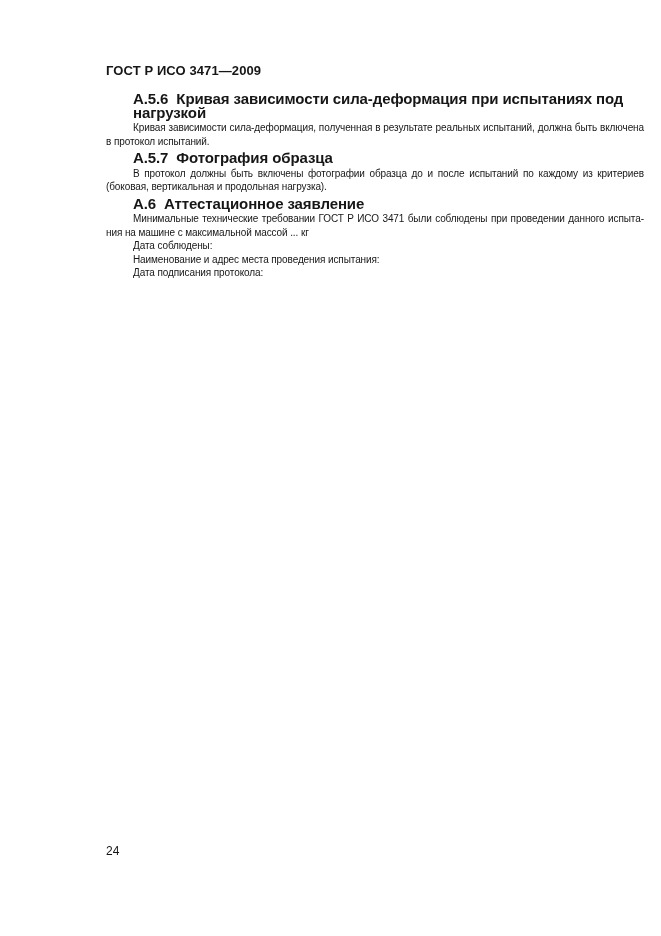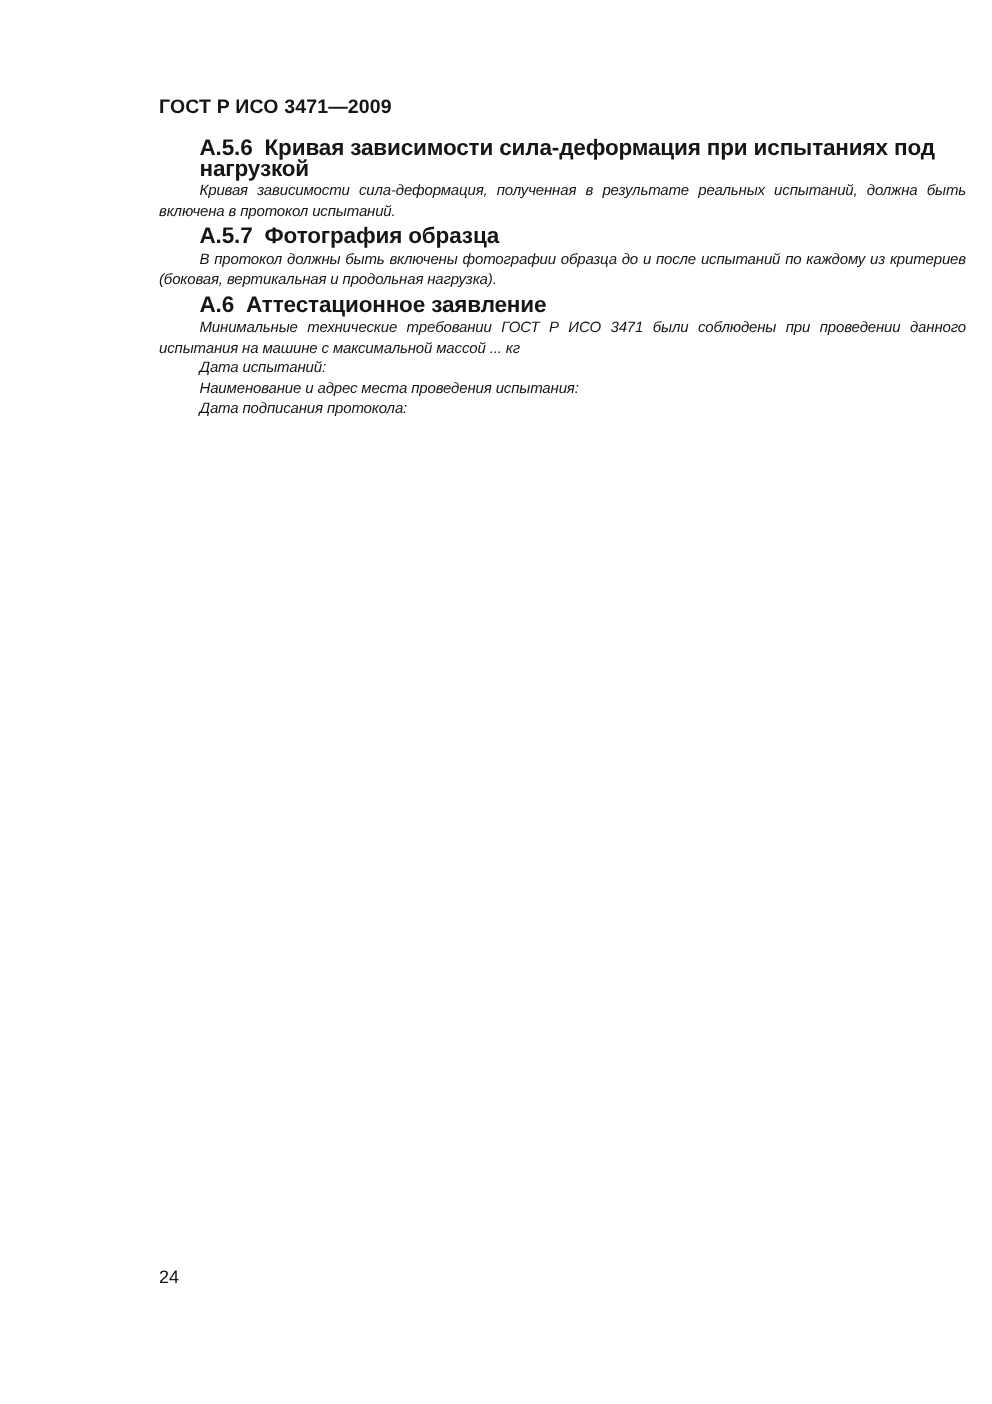--- a/index.html
+++ b/index.html
@@ -48,21 +48,20 @@
     margin: 3px 0 2px 0;
     padding-left: 27px;
   }
   .doc-heading .h-num {
     margin-right: 8px;
   }
   .doc-para {
     margin: 0;
     text-indent: 27px;
     text-align: justify;
-    font-style: italic;
   }
   .doc-para.short-line {
     text-align: left;
   }
   .page-number {
     position: absolute;
     left: 78px;
     top: 844px;
     font-size: 12px;
   }
@@ -87,21 +86,21 @@
     </div>
 
     <p class="doc-para">В протокол должны быть включены фотографии образца до и после испытаний по каждому из критериев (боко­вая, вертикальная и продольная нагрузка).</p>
 
     <div class="doc-heading">
       <span class="h-num">А.6</span><span class="h-title">Аттестационное заявление</span>
     </div>
 
     <p class="doc-para">Минимальные технические требовании ГОСТ Р ИСО 3471 были соблюдены при проведении данного испыта­ния на машине с максимальной массой ... кг</p>
 
-    <p class="doc-para short-line">Дата испытаний:</p>
+    <p class="doc-para short-line">Дата соблюдены:</p>
 
     <p class="doc-para short-line">Наименование и адрес места проведения испытания:</p>
 
     <p class="doc-para short-line">Дата подписания протокола:</p>
 
   </div>
 
   <div class="page-number">24</div>
 
 </div>

